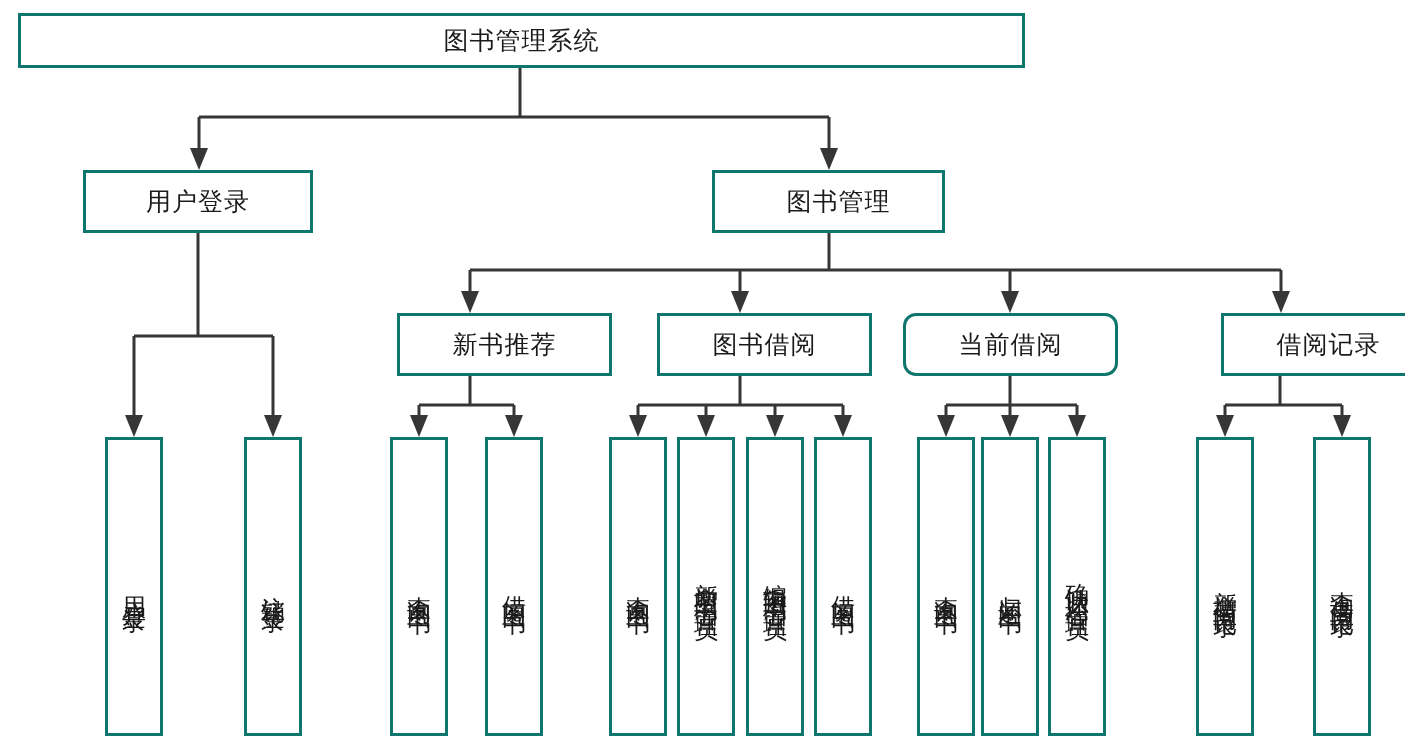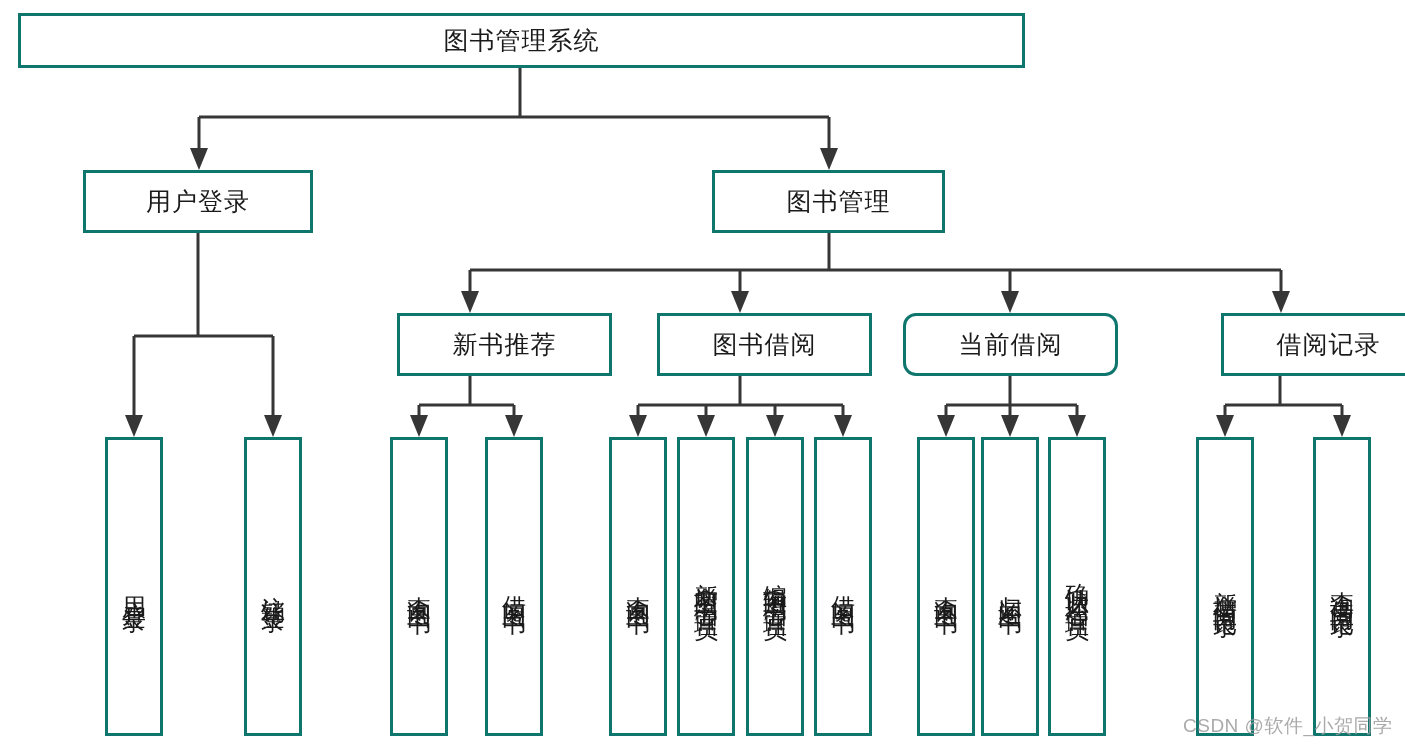--- a/index.html
+++ b/index.html
@@ -132,15 +132,14 @@
     <span class="vtext">确认归还（管理员）</span>
   </div>
 
   <div class="box leaf" style="left:1196px;">
     <span class="vtext">新增借阅记录</span>
   </div>
   <div class="box leaf" style="left:1313px;">
     <span class="vtext">查询借阅记录</span>
   </div>
 
-  <div class="watermark">CSDN @软件_小贺同学</div>
 
 </div>
 
 </body></html>

